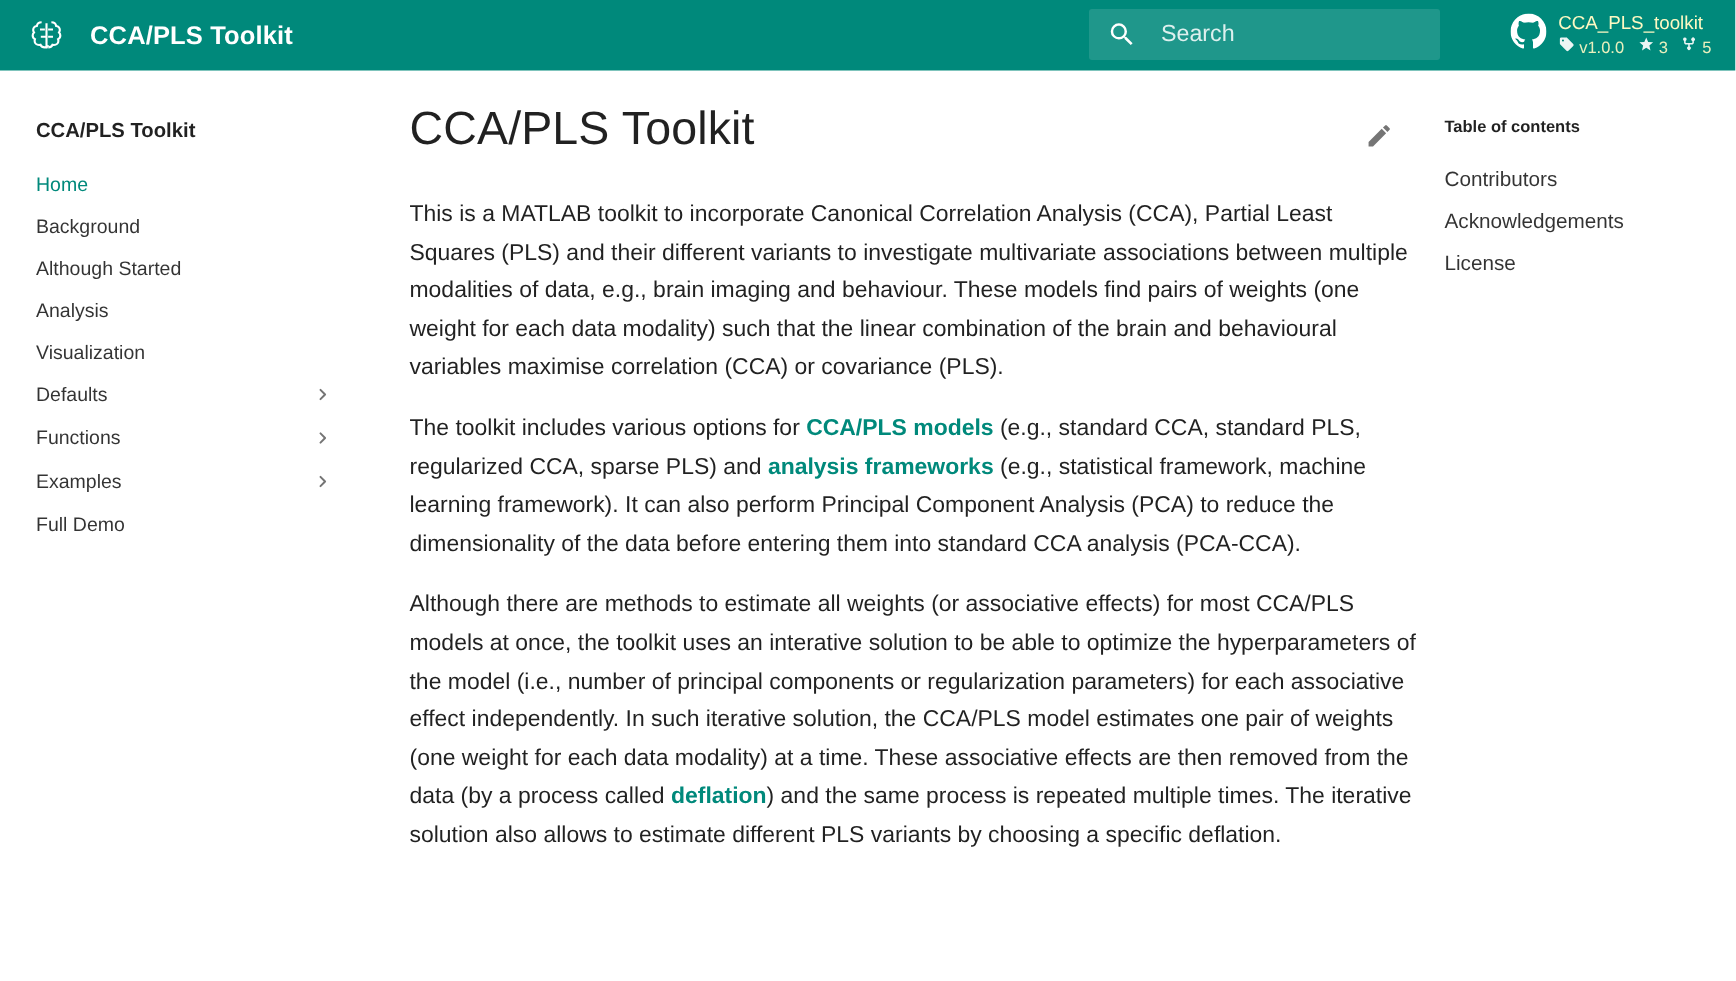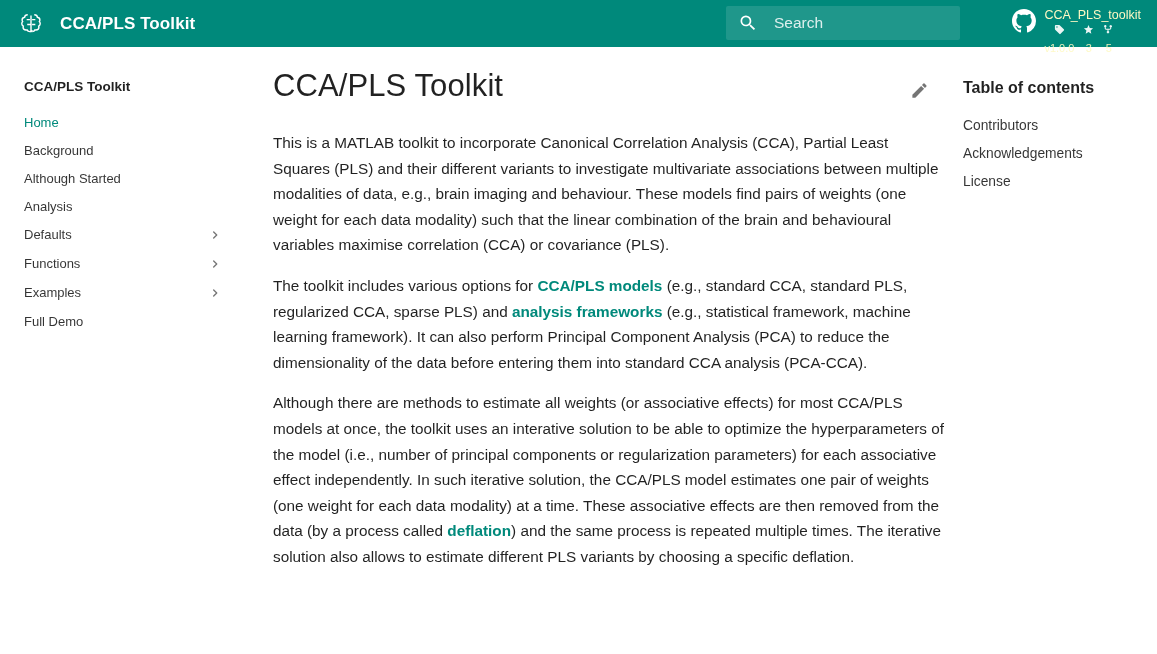--- a/index.html
+++ b/index.html
@@ -68,21 +68,21 @@
   .repo-icon { margin-right: 8px; margin-top: 2px; }
   .repo-name { font-size: 12.5px; line-height: 16px; white-space: nowrap; }
   .repo-stats {
     display: flex;
     gap: 9px;
     font-size: 11px;
     line-height: 14px;
     margin-top: 1px;
     opacity: .92;
   }
-  .repo-stat { display: flex; align-items: center; gap: 3px; flex-direction: column; }
+  .repo-stat { display: flex; align-items: center; gap: 3px; }
 
   
   .body-wrap {
     display: flex;
     padding-top: 14px;
     height: calc(654px - 47px);
   }
   .sidebar-left {
     width: 249px;
     padding-left: 24px;
@@ -139,21 +139,21 @@
   .content a { color: #00897b; text-decoration: none; font-weight: 600; }
 
   
   .toc {
     width: 190px;
     padding-top: 18px;
     padding-left: 14px;
     flex-shrink: 0;
   }
   .toc-title {
-    font-size: 16px;
+    font-size: 11px;
     font-weight: 700;
     margin-bottom: 14px;
   }
   .toc-item {
     font-size: 13.8px;
     color: #000000cc;
     padding: 6.5px 0;
     cursor: pointer;
   }
 </style>
@@ -228,20 +228,23 @@
         <div class="nav-item">
           <span>Background</span>
         </div>
         <div class="nav-item">
           <span>Although Started</span>
         </div>
         <div class="nav-item">
           <span>Analysis</span>
         </div>
         <div class="nav-item">
+          <span>Visualization</span>
+        </div>
+        <div class="nav-item">
           <span>Defaults</span>
           <span class="chev">
             <svg width="16" height="16" viewBox="0 0 24 24" fill="#0000008a">
               <path d="M9.29 6.71a1 1 0 0 0 0 1.41L13.17 12l-3.88 3.88a1 1 0 1 0 1.42 1.41l4.59-4.58a1 1 0 0 0 0-1.42L10.71 6.7a1 1 0 0 0-1.42 0z"></path>
             </svg>
           </span>
         </div>
         <div class="nav-item">
           <span>Functions</span>
           <span class="chev">

